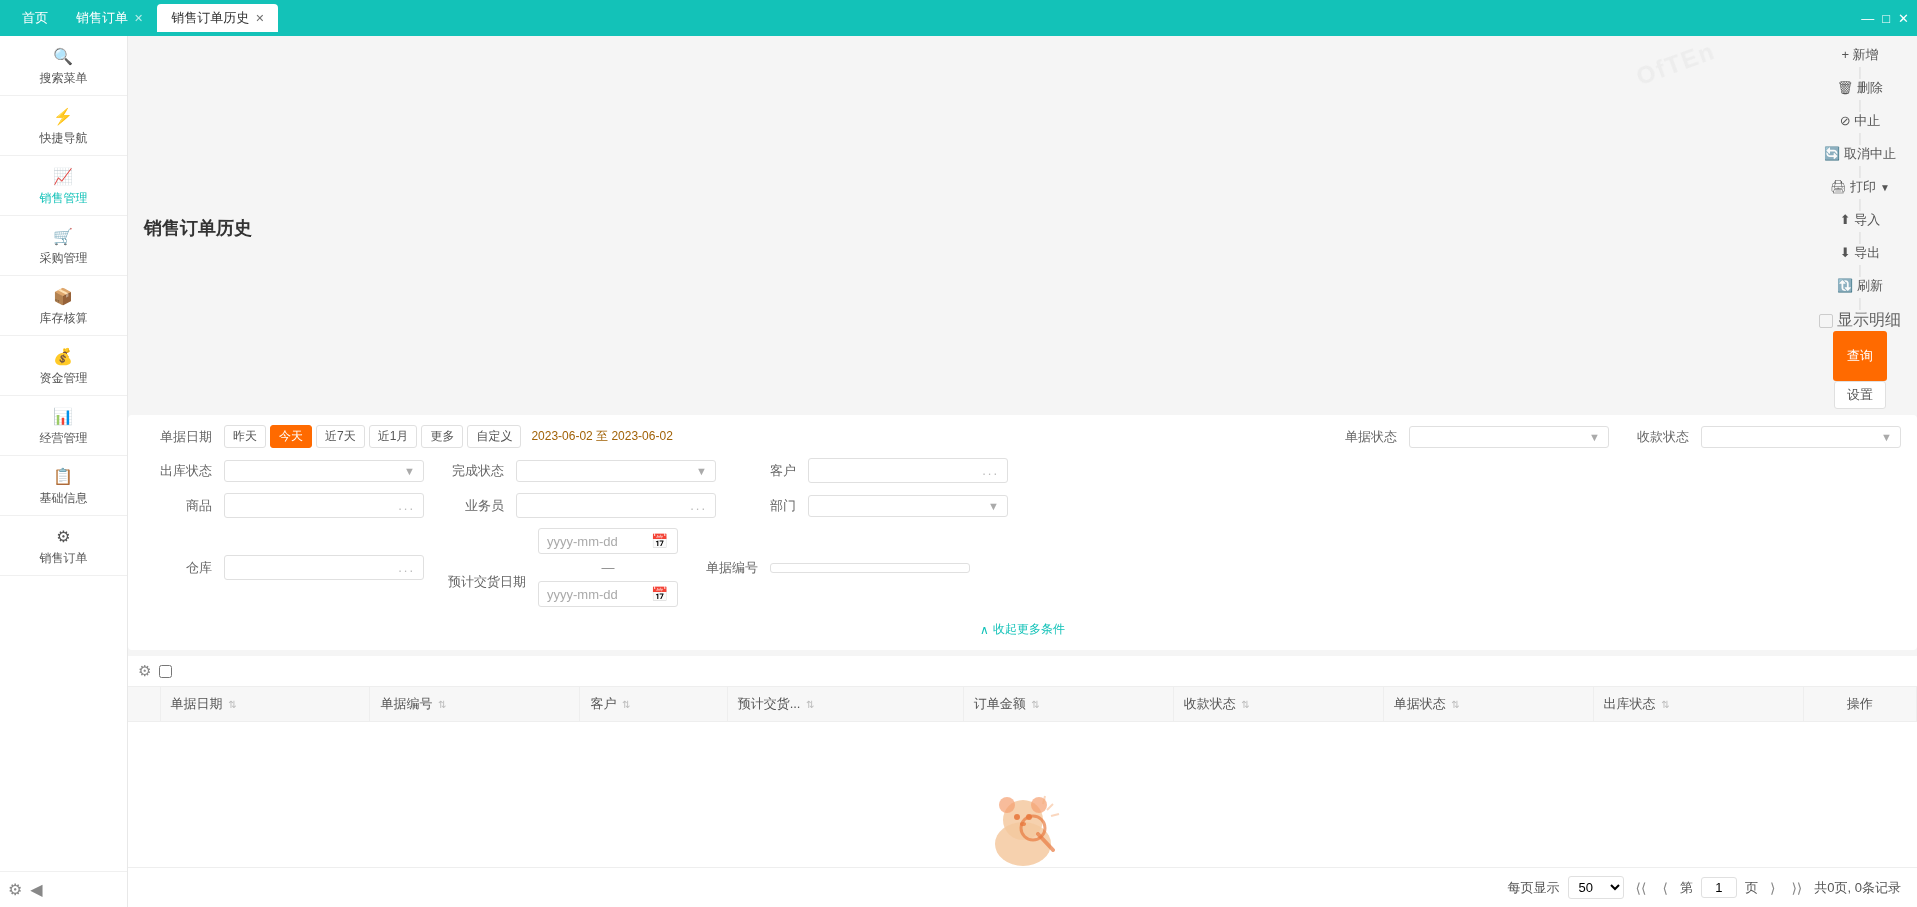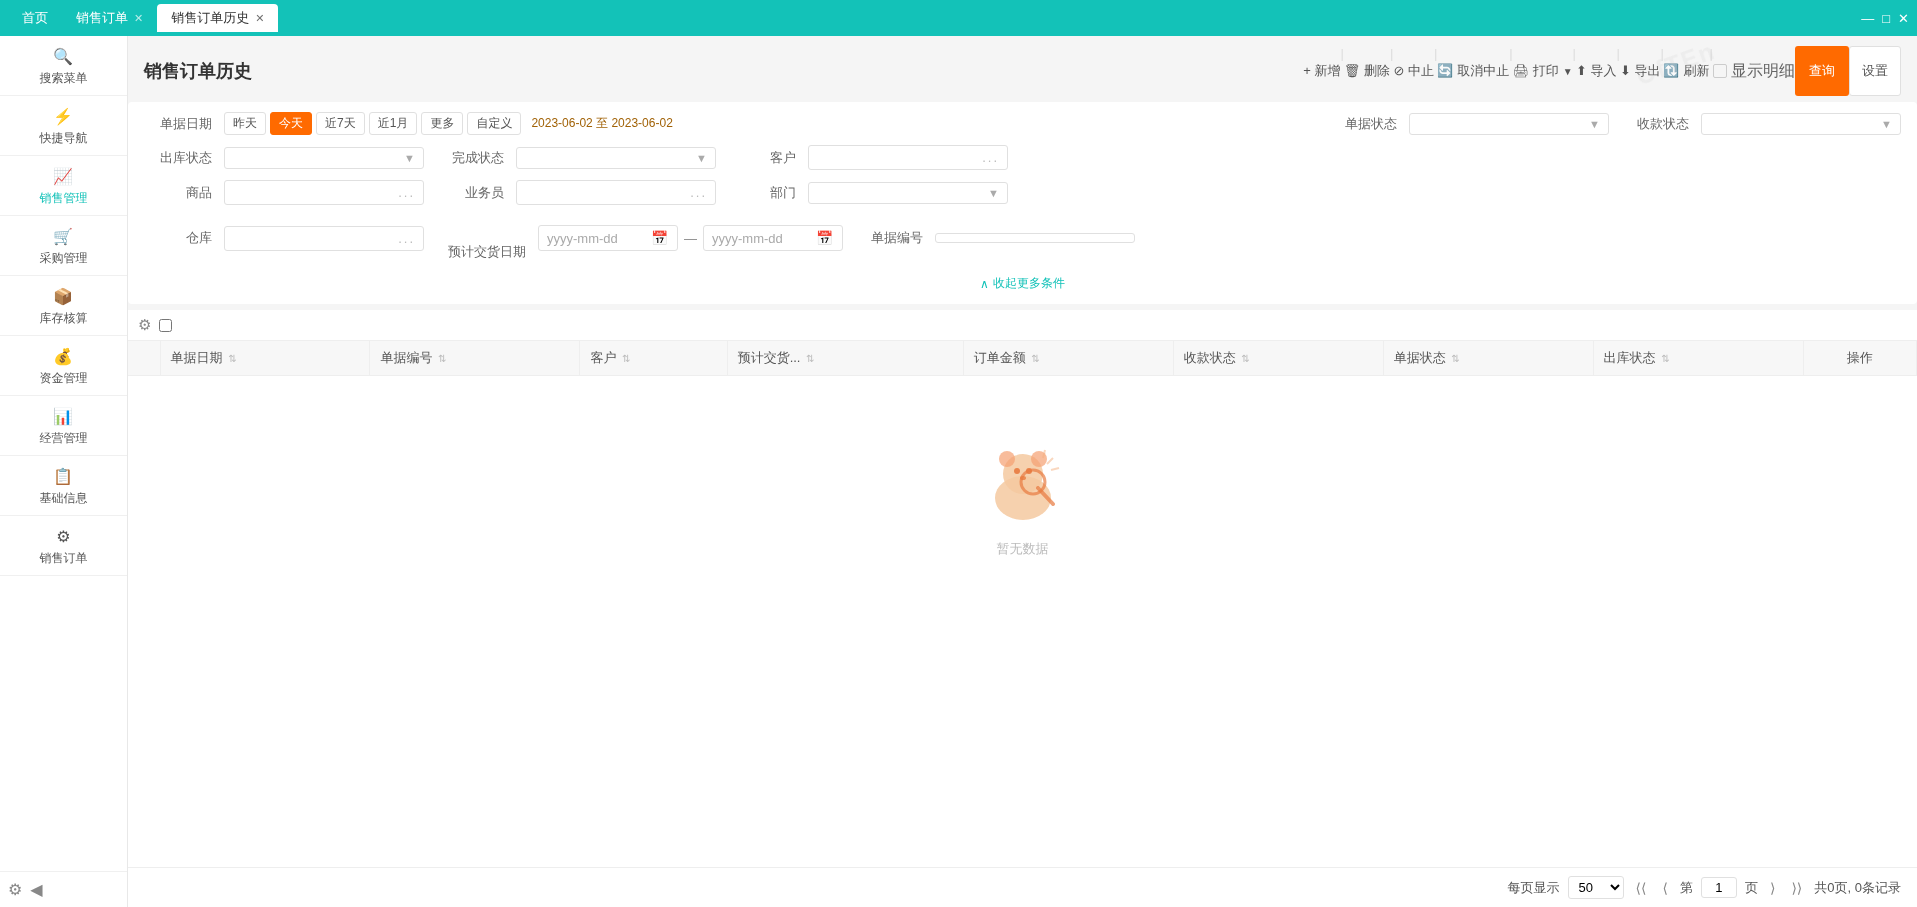--- a/index.html
+++ b/index.html
@@ -113,21 +113,23 @@
       padding: 10px 16px 6px;
       background: #f5f5f5;
     }
     .page-title {
       font-size: 18px;
       font-weight: 600;
       color: #333;
     }
     .toolbar {
       display: flex;
+      align-items: center;
       gap: 0;
+      flex-direction: column;
     }
     .toolbar-btn {
       display: flex;
       align-items: center;
       gap: 4px;
       font-size: 13px;
       color: #555;
       cursor: pointer;
       white-space: nowrap;
     }
@@ -230,20 +232,21 @@
       font-size: 13px;
       display: flex;
       align-items: center;
       justify-content: space-between;
     }
     .dots-btn { color: #bbb; cursor: pointer; letter-spacing: 2px; }
     .date-input-row {
       display: flex;
       align-items: center;
       gap: 6px;
+      flex-direction: column;
     }
     .date-input {
       border: 1px solid #e0e0e0;
       border-radius: 3px;
       padding: 4px 8px;
       background: #fff;
       width: 140px;
       color: #aaa;
       font-size: 13px;
       display: flex;

